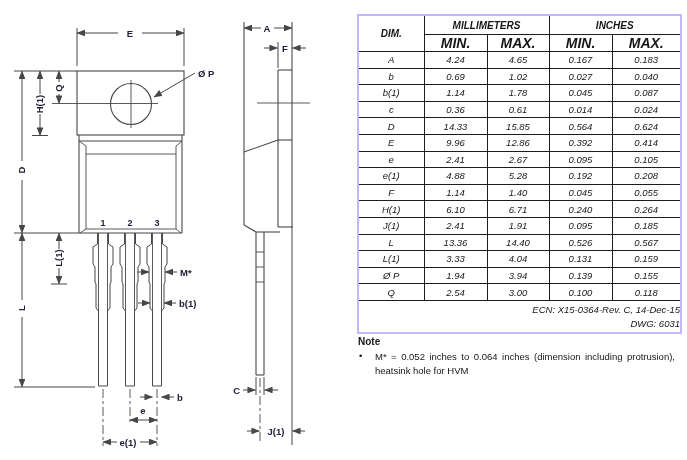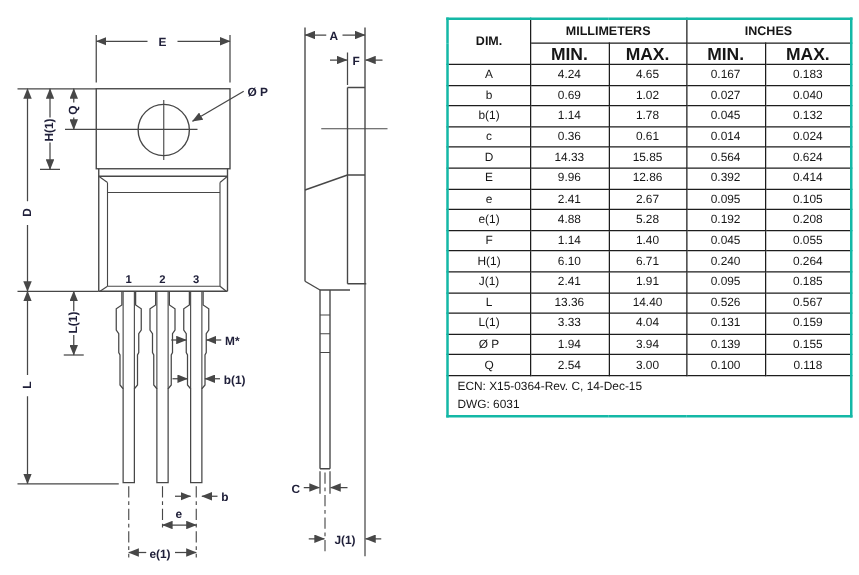--- a/index.html
+++ b/index.html
@@ -10,25 +10,25 @@
   svg text.pinnum{font-size:9px;fill:#20203a;}
   .geo{stroke:#474747;stroke-width:1.1;fill:none;}
   .thin{stroke:#474747;stroke-width:0.9;fill:none;}
   .dim{stroke:#474747;stroke-width:1;fill:none;}
   .cl{stroke:#474747;stroke-width:0.9;fill:none;stroke-dasharray:9 3 3 3;}
 
   .tablewrap{position:absolute;left:357px;top:14px;width:326px;}
   table.dims{border-collapse:collapse;table-layout:fixed;width:325px;
              font-size:9.5px;color:#161616;}
   table.dims th,table.dims td{border:1px solid #1d1d1d;text-align:center;padding:0;}
-  table.dims{border:2px solid #14b8a6;}
+  table.dims{border:2px solid #c4b5fd;font-style:italic;}
   table.dims thead tr.h1 th{height:18px;font-weight:bold;font-size:10px;}
   table.dims thead tr.h2 th{height:14px;font-weight:bold;font-size:14px;}
   table.dims tbody td{height:15.6px;}
-  table.dims td.ecncell{text-align:left;padding:2px 0 2px 7px;line-height:1.45;}
+  table.dims td.ecncell{text-align:right;padding:2px 0 2px 7px;line-height:1.45;}
   .note{position:absolute;left:357px;top:336px;width:327px;}
   .note .nh{font-weight:bold;font-size:10px;margin:0 0 3px 1px;}
   .note .bul{display:flex;align-items:flex-start;}
   .note .dot{width:16px;font-size:9.5px;padding-left:2px;}
   .note .btxt{width:300px;font-size:9.5px;line-height:1.5;text-align:justify;}
 </style>
 </head>
 <body>
 
 <div class="page">
@@ -258,21 +258,21 @@
           <td>0.69</td>
           <td>1.02</td>
           <td>0.027</td>
           <td>0.040</td>
         </tr>
         <tr>
           <td>b(1)</td>
           <td>1.14</td>
           <td>1.78</td>
           <td>0.045</td>
-          <td>0.132</td>
+          <td>0.087</td>
         </tr>
         <tr>
           <td>c</td>
           <td>0.36</td>
           <td>0.61</td>
           <td>0.014</td>
           <td>0.024</td>
         </tr>
         <tr>
           <td>D</td>
@@ -354,14 +354,21 @@
         <tr>
           <td class="ecncell" colspan="5">
             <div>ECN: X15-0364-Rev. C, 14-Dec-15</div>
             <div>DWG: 6031</div>
           </td>
         </tr>
       </tbody>
     </table>
   </div>
 
+  <div class="note">
+    <div class="nh">Note</div>
+    <div class="bul">
+      <span class="dot">•</span>
+      <div class="btxt">M* = 0.052 inches to 0.064 inches (dimension including protrusion), heatsink hole for HVM</div>
+    </div>
+  </div>
 
 </div>
 
 </body></html>

